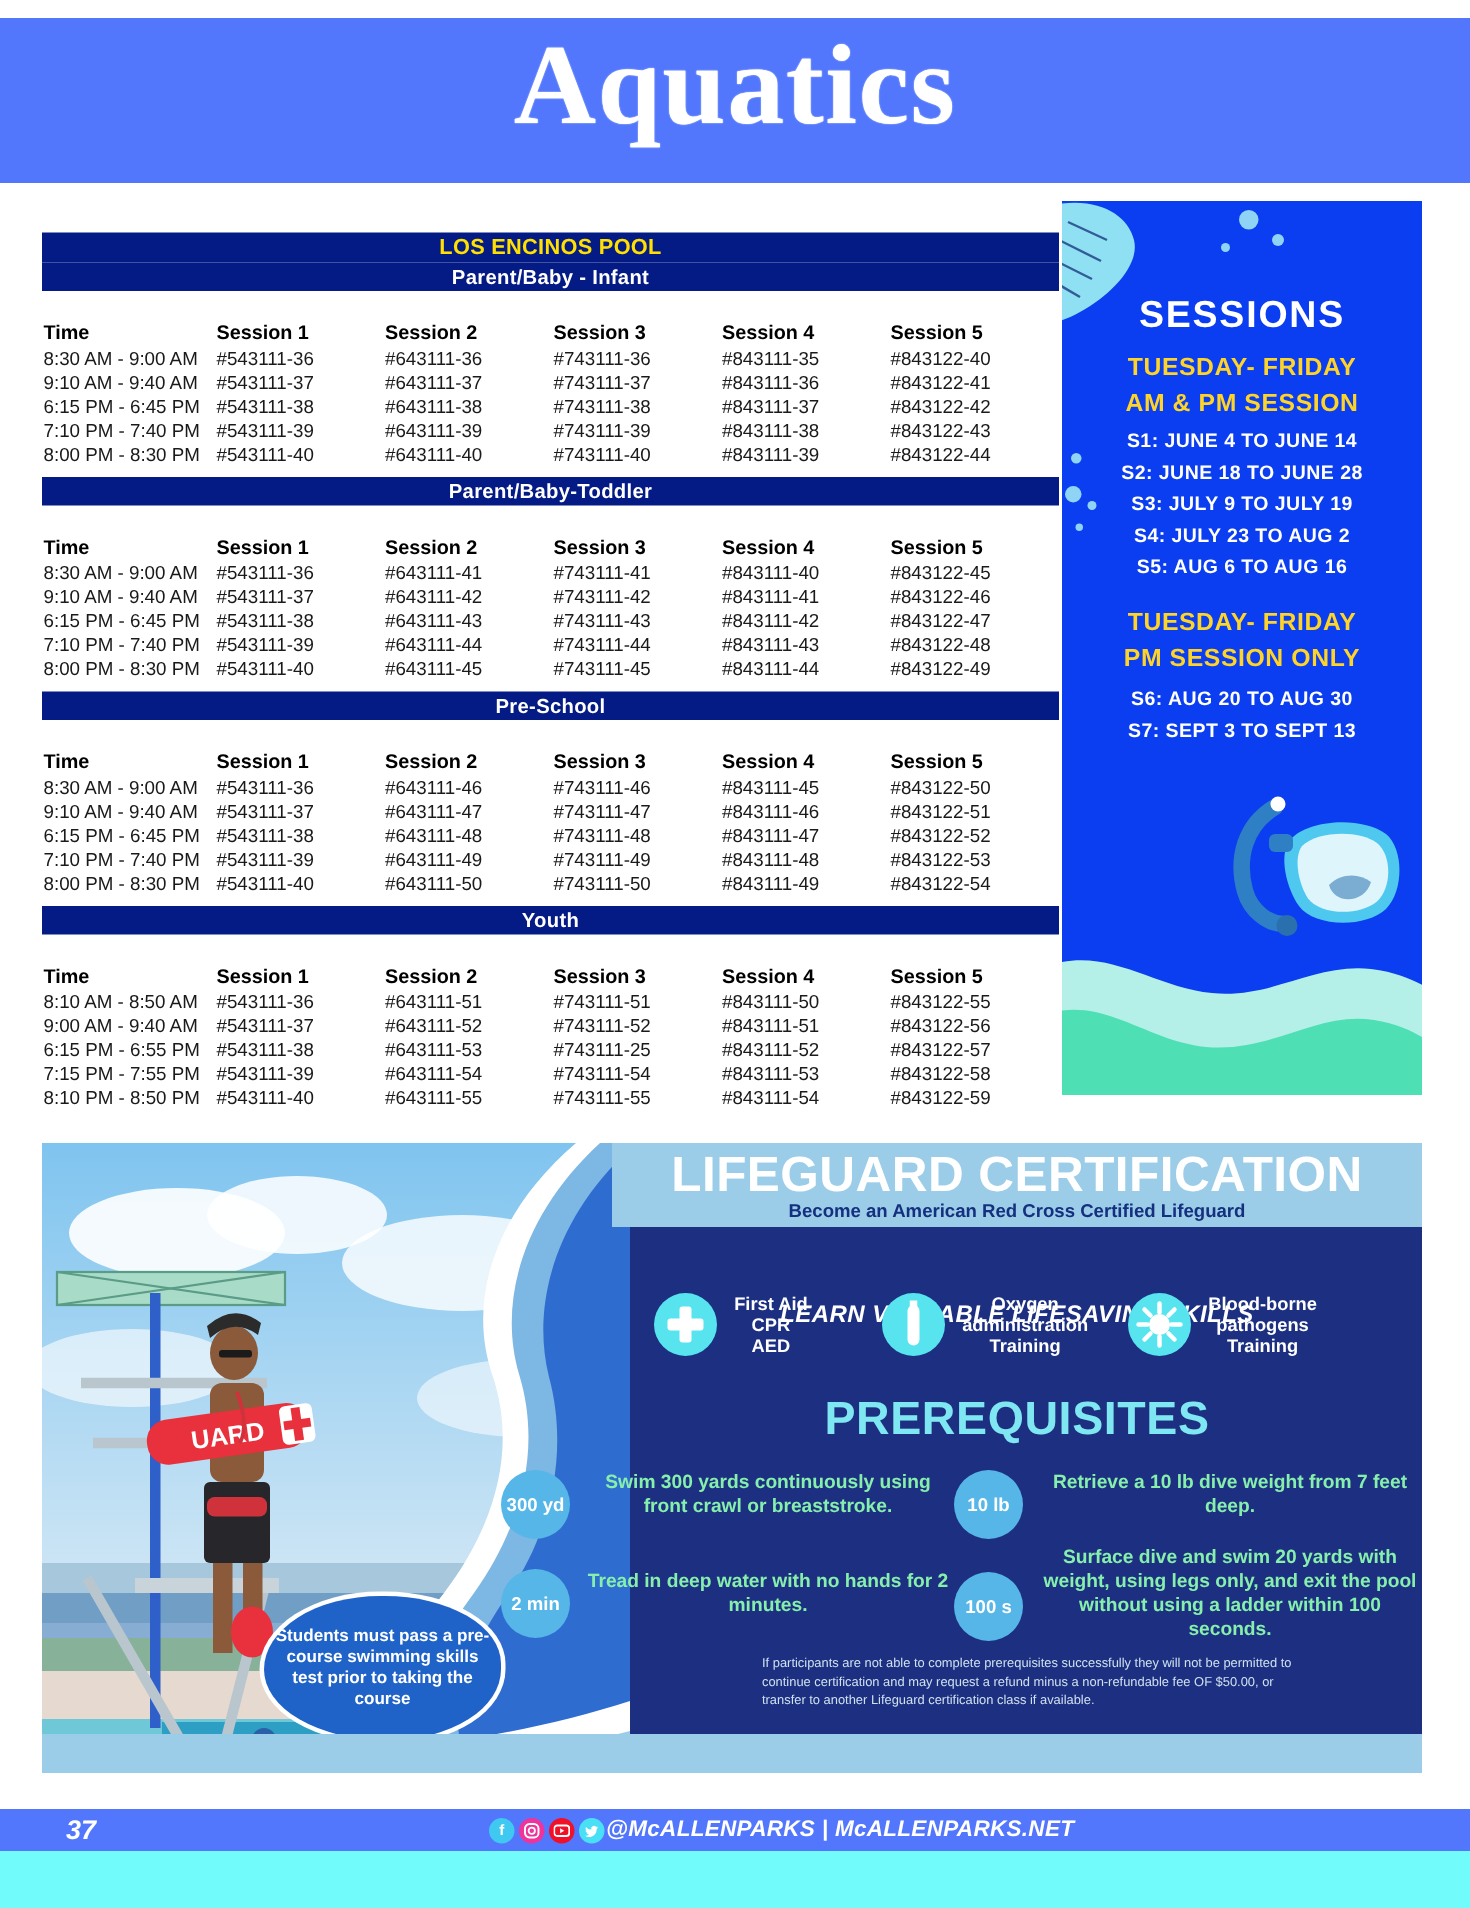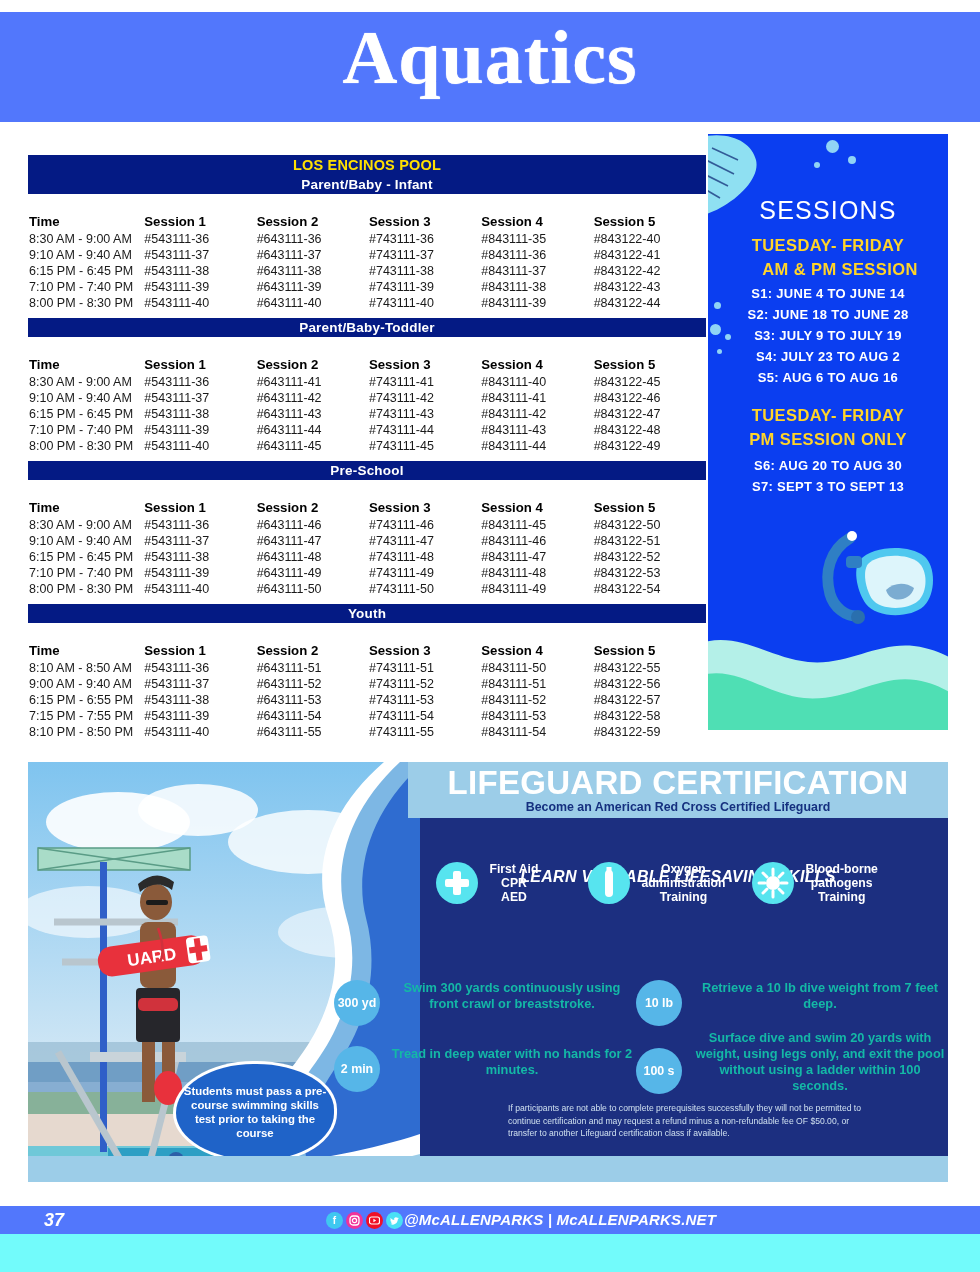--- a/index.html
+++ b/index.html
@@ -56,21 +56,21 @@
 
   
   .sessions-panel{
     position:absolute;left:708px;top:134px;width:240px;height:596px;
     background:#0b3ef0;overflow:hidden;
   }
   .sessions-panel .bubbles{position:absolute;inset:0;}
   .bub{position:absolute;border-radius:50%;background:#9fe4f5;opacity:.9;}
   .sess-title{
     position:absolute;top:62px;left:0;width:240px;text-align:center;
-    color:#ffffff;font-weight:normal;font-size:25px;letter-spacing:1.2px;
+    color:#ffffff;font-weight:bold;font-size:25px;letter-spacing:1.2px;
   }
   .sess-sub{
     position:absolute;left:0;width:240px;text-align:center;
     color:#ffd429;font-weight:bold;font-size:16.5px;letter-spacing:.4px;
   }
   .sess-line{
     position:absolute;left:0;width:240px;text-align:center;
     color:#ffffff;font-weight:bold;font-size:13px;letter-spacing:.3px;
   }
   .wave-mint{
@@ -119,21 +119,21 @@
     color:#7fe7f2;font-weight:bold;font-size:31px;letter-spacing:.4px;
   }
   .pq{position:absolute;}
   .pq .pcirc{
     width:46px;height:46px;border-radius:50%;background:#56b6e8;
     color:#ffffff;font-weight:bold;font-size:12.4px;
     display:flex;align-items:center;justify-content:center;
     position:absolute;left:0;top:0;
   }
   .pq .ptxt{
-    position:absolute;left:56px;top:0;color:#14b8a6;font-weight:bold;
+    position:absolute;left:56px;top:0;color:#86efac;font-weight:bold;
     font-size:12.8px;line-height:16px;text-align:center;
   }
   .disclaimer{
     position:absolute;left:480px;top:340px;width:360px;
     color:#cfe0ef;font-size:8.6px;line-height:12.5px;
   }
   .bottom-strip{
     position:absolute;left:0;bottom:0;width:920px;height:26px;
     background:#9ccde8;
   }
@@ -413,21 +413,21 @@
             <td>#543111-37</td>
             <td>#643111-52</td>
             <td>#743111-52</td>
             <td>#843111-51</td>
             <td>#843122-56</td>
           </tr>
           <tr>
             <td>6:15 PM - 6:55 PM</td>
             <td>#543111-38</td>
             <td>#643111-53</td>
-            <td>#743111-53</td>
+            <td>#743111-25</td>
             <td>#843111-52</td>
             <td>#843122-57</td>
           </tr>
           <tr>
             <td>7:15 PM - 7:55 PM</td>
             <td>#543111-39</td>
             <td>#643111-54</td>
             <td>#743111-54</td>
             <td>#843111-53</td>
             <td>#843122-58</td>
@@ -462,21 +462,21 @@
       <path d="M22 18 L48 30"></path>
         <path d="M16 30 L44 44"></path>
         <path d="M10 42 L38 56"></path>
         <path d="M6 54 L30 68"></path>
     </g>
   </svg>
 
   <div class="sess-title">SESSIONS</div>
 
   <div class="sess-sub" style="top:102px;">TUESDAY- FRIDAY</div>
-  <div class="sess-sub" style="top:126px;padding-left:12px;">AM &amp; PM SESSION</div>
+  <div class="sess-sub" style="top:126px;">AM &amp; PM SESSION</div>
   <div class="sess-line" style="top:152px;">S1: JUNE 4 TO JUNE 14</div>
   <div class="sess-line" style="top:173px;">S2: JUNE 18 TO JUNE 28</div>
   <div class="sess-line" style="top:194px;">S3: JULY 9 TO JULY 19</div>
   <div class="sess-line" style="top:215px;">S4: JULY 23 TO AUG 2</div>
   <div class="sess-line" style="top:236px;">S5: AUG 6 TO AUG 16</div>
 
   <div class="sess-sub" style="top:272px;">TUESDAY- FRIDAY</div>
   <div class="sess-sub" style="top:296px;">PM SESSION ONLY</div>
   <div class="sess-line" style="top:324px;">S6: AUG 20 TO AUG 30</div>
   <div class="sess-line" style="top:345px;">S7: SEPT 3 TO SEPT 13</div>
@@ -611,20 +611,21 @@
               <line x1="27" y1="27" x2="31" y2="31"></line>
         <line x1="31" y1="11" x2="27" y2="15"></line>
               <line x1="15" y1="27" x2="11" y2="31"></line>
             </g>
           </g>
       </svg>
     </span>
     <span class="lbl"><div>Blood-borne</div><div>pathogens</div><div>Training</div></span>
   </div>
 
+  <div class="prereq-title">PREREQUISITES</div>
 
   <div class="pq" style="left:306px;top:218px;width:300px;">
     <div class="pcirc">300 yd</div>
     <div class="ptxt" style="width:244px;">Swim 300 yards continuously using front crawl or breaststroke.</div>
   </div>
   <div class="pq" style="left:608px;top:218px;width:312px;">
     <div class="pcirc">10 lb</div>
     <div class="ptxt" style="width:256px;">Retrieve a 10 lb dive weight from 7 feet deep.</div>
   </div>
   <div class="pq" style="left:306px;top:284px;width:300px;">

